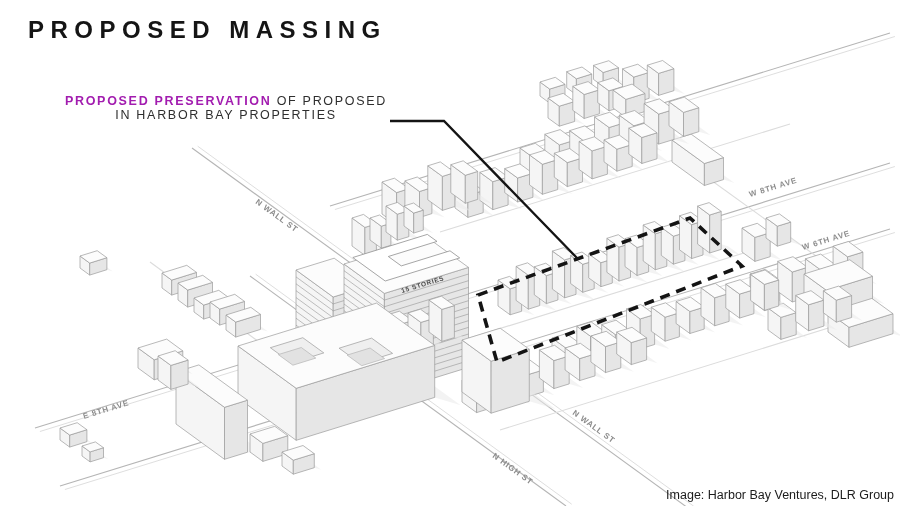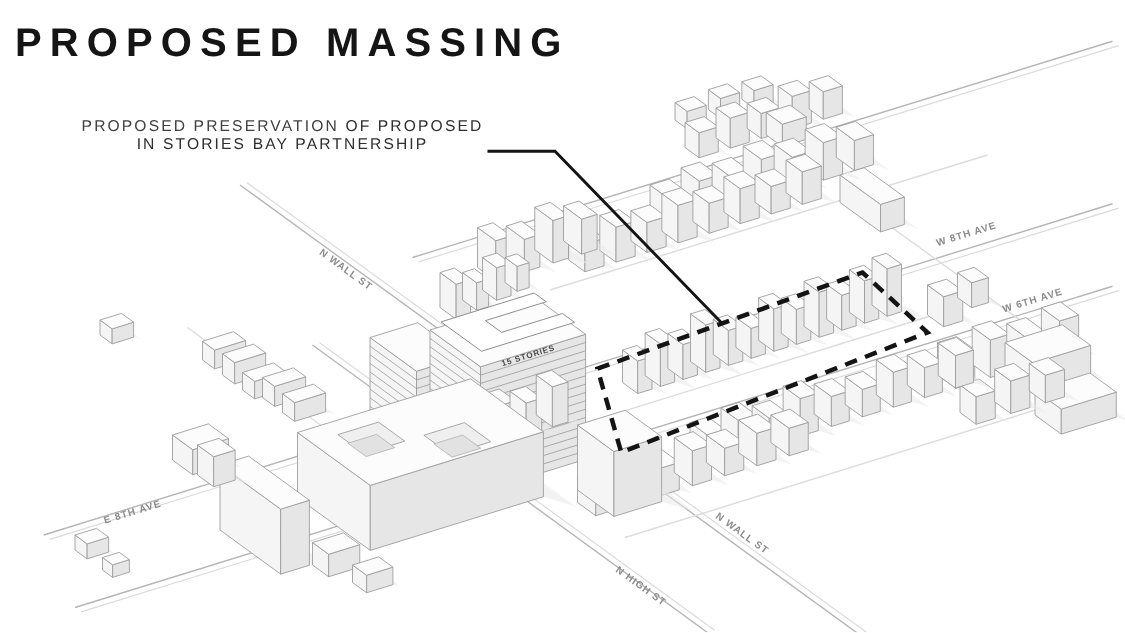--- a/index.html
+++ b/index.html
@@ -1,39 +1,39 @@
 <!DOCTYPE html>
 <html><head>
 <meta charset="utf-8">
 <style>
   html,body{margin:0;padding:0;background:#ffffff;}
   .stage{position:relative;width:900px;height:506px;overflow:hidden;background:#fff;
          font-family:"Liberation Sans",sans-serif;}
-  h1.title{position:absolute;left:12px;top:16px;margin:0;font-size:32px;font-weight:700;
+  h1.title{position:absolute;left:28px;top:16px;margin:0;font-size:24px;font-weight:700;
            letter-spacing:6.5px;color:#151515;white-space:nowrap;}
   .annotation{position:absolute;left:56px;top:95px;width:340px;text-align:center;
               font-size:12.5px;letter-spacing:1.7px;line-height:13.6px;color:#2e2e2e;z-index:5;}
-  .annotation .b{font-weight:400;color:#404040;}
+  .annotation .b{font-weight:700;color:#a21caf;}
   svg.iso{position:absolute;left:0;top:0;width:900px;height:506px;z-index:1;}
   .stl{font-family:"Liberation Sans",sans-serif;font-size:8px;font-weight:700;
        fill:#8c8c8c;letter-spacing:0.8px;}
   .twl{font-family:"Liberation Sans",sans-serif;font-size:6.5px;font-weight:700;
        fill:#4a4a4a;letter-spacing:0.7px;}
   .credit{position:absolute;right:6px;bottom:4px;font-size:12.5px;color:#1c1c1c;z-index:5;}
 </style>
 </head>
 <body>
 
 <div class="stage">
 
   <h1 class="title">PROPOSED MASSING</h1>
 
   <div class="annotation">
     <div class="ann-line"><span class="b">PROPOSED PRESERVATION</span><span> OF PROPOSED</span></div>
-    <div class="ann-line">IN STORIES BAY PARTNERSHIP</div>
+    <div class="ann-line">IN HARBOR BAY PROPERTIES</div>
   </div>
 
   <svg class="iso" viewBox="0 0 900 506">
     <g id="streets">
         <line x1="330" y1="206" x2="890" y2="33" stroke="#b5b5b5" stroke-width="1.1"></line>
         <line x1="334.9" y1="209.5" x2="894.9" y2="36.5" stroke="#dadada" stroke-width="0.9"></line>
         <line x1="35" y1="428" x2="890" y2="163" stroke="#b5b5b5" stroke-width="1.1"></line>
         <line x1="39.9" y1="431.5" x2="894.9" y2="166.5" stroke="#dadada" stroke-width="0.9"></line>
         <line x1="60" y1="486" x2="890" y2="229" stroke="#b5b5b5" stroke-width="1.1"></line>
         <line x1="64.9" y1="489.5" x2="894.9" y2="232.5" stroke="#dadada" stroke-width="0.9"></line>
@@ -664,13 +664,14 @@
       <text class="stl" transform="translate(255,203) rotate(36)">N WALL ST</text>
       <text class="stl" transform="translate(750,197) rotate(-17)">W 8TH AVE</text>
       <text class="stl" transform="translate(803,250) rotate(-17)">W 6TH AVE</text>
       <text class="stl" transform="translate(84,419) rotate(-17)">E 8TH AVE</text>
       <text class="stl" transform="translate(572,414) rotate(36)">N WALL ST</text>
       <text class="stl" transform="translate(492,457) rotate(36)">N HIGH ST</text>
       <text class="twl" transform="translate(402,293) rotate(-17)">15 STORIES</text>
     </g>
   </svg>
 
+  <div class="credit">Image: Harbor Bay Ventures, DLR Group</div>
 </div>
 
 </body></html>

